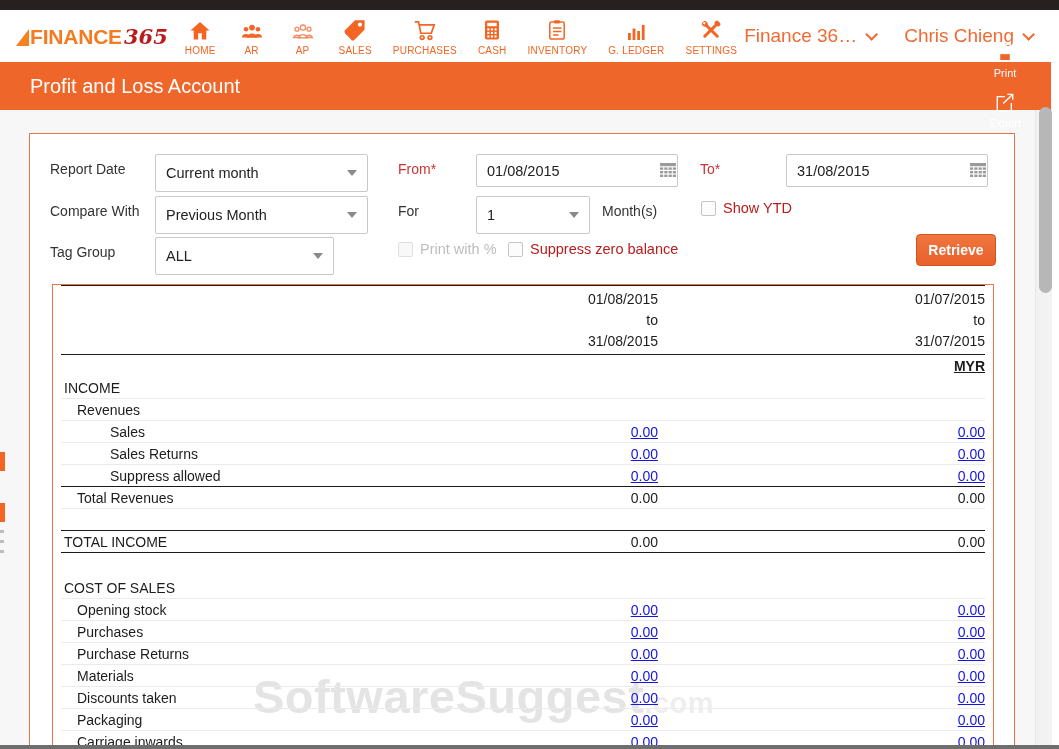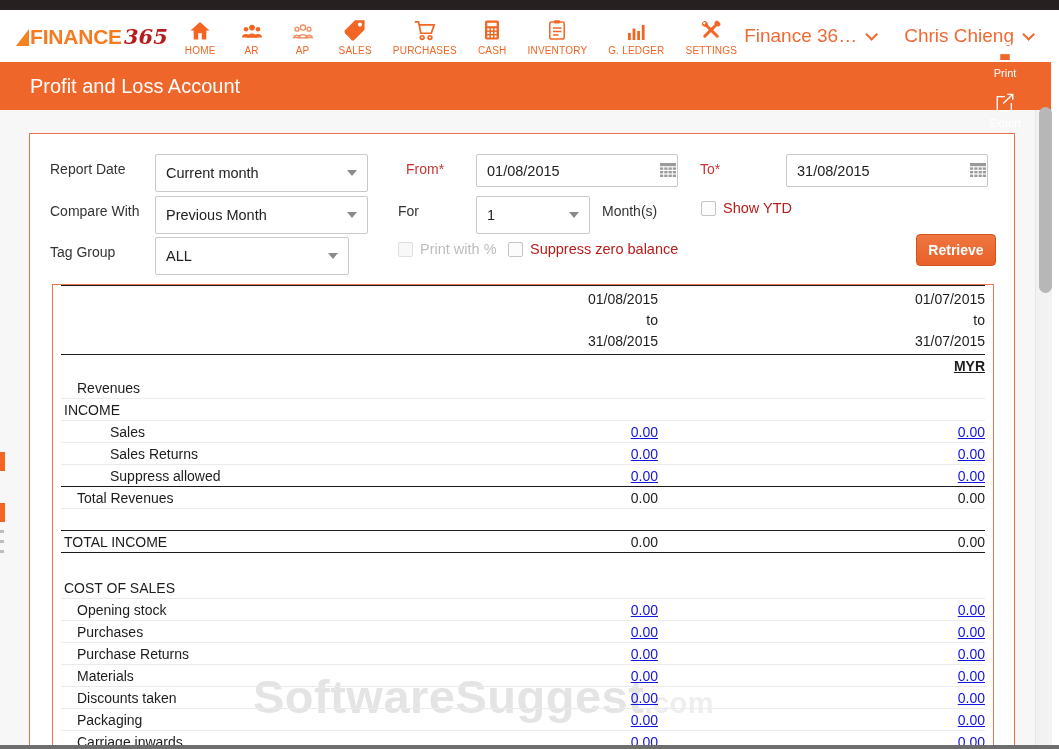--- a/index.html
+++ b/index.html
@@ -237,21 +237,21 @@
 </div>
 
 <div class="content">
   <div class="panel">
 
     <span class="f-label" style="left:20px; top:27px;">Report Date</span>
     <div class="sel" style="left:125px; top:20px; width:213px;">
       <span>Current month</span>
       <span class="caret"></span>
     </div>
-    <span class="f-label req" style="left:368px; top:27px;margin-left:8px;">From*</span>
+    <span class="f-label req" style="left:368px; top:27px;">From*</span>
     <input class="dinput" style="left: 446px; top: 20px;" readonly="" value="01/08/2015">
     <span class="cal-ico" style="left:630px; top:29px;"><svg width="16" height="15" viewBox="0 0 16 15" fill="#9a9a9a">
           <rect x="0" y="0" width="16" height="3.2"></rect>
           <g>
             <rect x="0" y="4.4" width="3.2" height="2.4"></rect>
             <rect x="4.3" y="4.4" width="3.2" height="2.4"></rect>
             <rect x="8.6" y="4.4" width="3.2" height="2.4"></rect>
             <rect x="12.8" y="4.4" width="3.2" height="2.4"></rect>
             <rect x="0" y="8" width="3.2" height="2.4"></rect>
             <rect x="4.3" y="8" width="3.2" height="2.4"></rect>
@@ -293,21 +293,21 @@
       <span>1</span>
       <span class="caret"></span>
     </div>
     <span class="f-label" style="left:572px; top:69px;">Month(s)</span>
     <div class="chk-row" style="left:671px; top:66px;">
       <span class="chk"></span>
       <span class="chk-label">Show YTD</span>
     </div>
 
     <span class="f-label" style="left:20px; top:110px;">Tag Group</span>
-    <div class="sel" style="left:125px; top:103px; width:194px;">
+    <div class="sel" style="left:125px; top:103px; width:179px;">
       <span>ALL</span>
       <span class="caret"></span>
     </div>
     <div class="chk-row disabled" style="left:368px; top:107px;">
       <span class="chk"></span>
       <span class="chk-label">Print with %</span>
     </div>
     <div class="chk-row" style="left:478px; top:107px;">
       <span class="chk"></span>
       <span class="chk-label">Suppress zero balance</span>
@@ -334,26 +334,26 @@
               <div class="tval v1">31/07/2015</div>
             </div>
         </div>
         <div class="myr-row">
           <div class="tlabel"></div>
             <div class="tval"></div>
           <div class="tval v1 myr">MYR</div>
         </div>
         <div>
             <div class="trow">
-              <div class="tlabel ind1">Revenues</div>
+              <div class="tlabel ind0">INCOME</div>
               <div class="tval"></div>
               <div class="tval v1"></div>
             </div>
             <div class="trow">
-              <div class="tlabel ind0">INCOME</div>
+              <div class="tlabel ind1">Revenues</div>
               <div class="tval"></div>
               <div class="tval v1"></div>
             </div>
             <div class="trow">
               <div class="tlabel ind2">Sales</div>
               <div class="tval"><a>0.00</a></div>
               <div class="tval v1"><a>0.00</a></div>
             </div>
             <div class="trow">
               <div class="tlabel ind2">Sales Returns</div>

